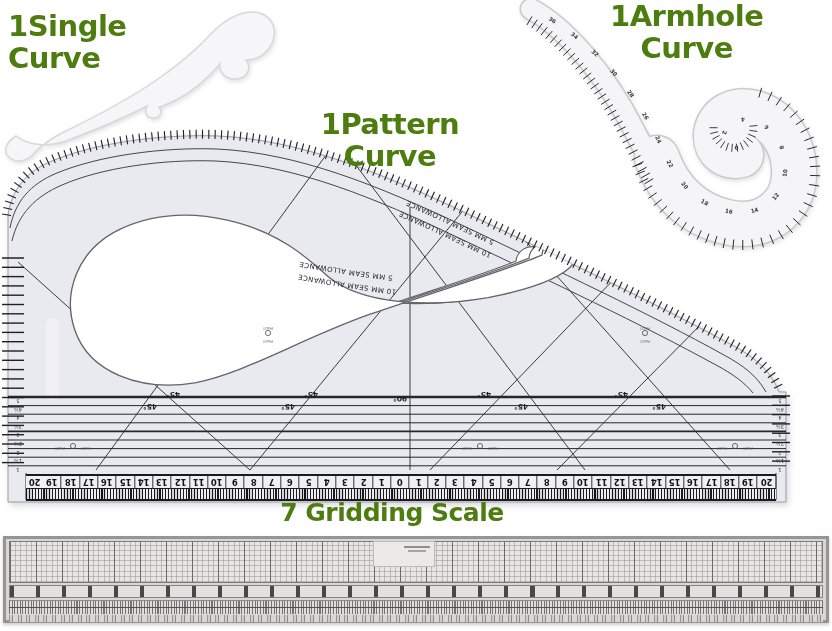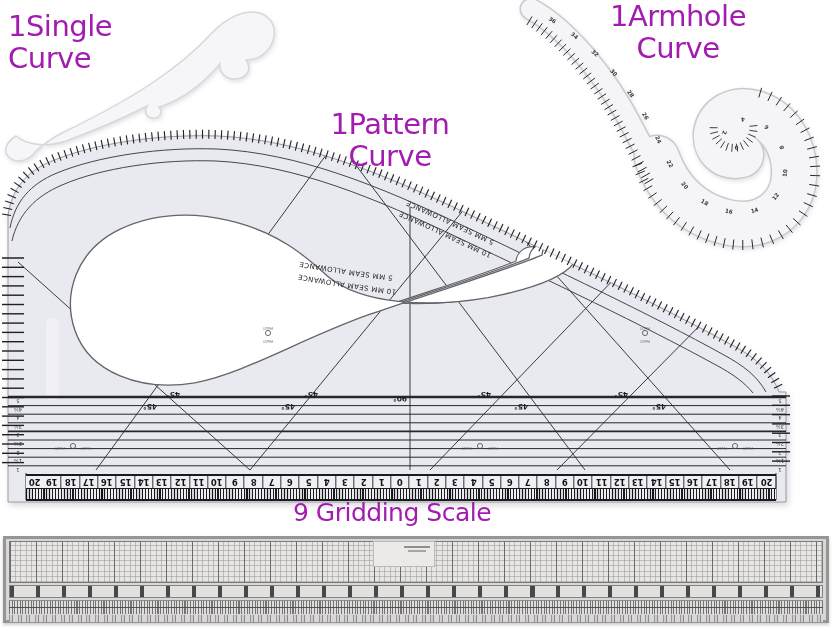--- a/index.html
+++ b/index.html
@@ -1,19 +1,19 @@
 <!DOCTYPE html>
 <html><head>
 <meta charset="utf-8">
 <style>
   html,body{margin:0;padding:0;background:#fff;}
   #stage{position:relative;width:832px;height:631px;background:#ffffff;overflow:hidden;
          font-family:"DejaVu Sans","Liberation Sans",sans-serif;}
   #rulers{position:absolute;left:0;top:0;z-index:1;}
-  .big-label{position:absolute;z-index:3;font-weight:400;color:#a21caf;white-space:pre-line;
+  .big-label{position:absolute;z-index:3;font-weight:700;color:#4d7c0f;white-space:pre-line;
              line-height:1.12;letter-spacing:-0.5px;}
   #lbl-single{left:8px;top:10px;font-size:29px;}
   #lbl-pattern{left:300px;top:64px;width:180px;text-align:center;font-size:29px;margin-top:44px;}
   #lbl-armhole{left:610px;top:0;font-size:29px;text-align:center;}
   #lbl-grid{left:0;top:499px;width:784px;text-align:center;font-size:25px;}
   .shadowed{filter:drop-shadow(2px 3px 3px rgba(40,40,70,0.18));}
   .shadowed-soft{filter:drop-shadow(1px 2px 2px rgba(40,40,70,0.14));}
 
   
   #pscale-row{position:absolute;left:26px;top:473.5px;width:750px;height:15px;z-index:2;
@@ -539,14 +539,14 @@
     <div id="g-hatch" class="band"></div>
     <div id="g-blocks" class="band"></div>
   </div>
 
   <div id="lbl-single" class="big-label">1Single
 Curve</div>
   <div id="lbl-pattern" class="big-label">1Pattern
 Curve</div>
   <div id="lbl-armhole" class="big-label">1Armhole
 Curve</div>
-  <div id="lbl-grid" class="big-label">9 Gridding Scale</div>
+  <div id="lbl-grid" class="big-label">7 Gridding Scale</div>
 </div>
 
 </body></html>

